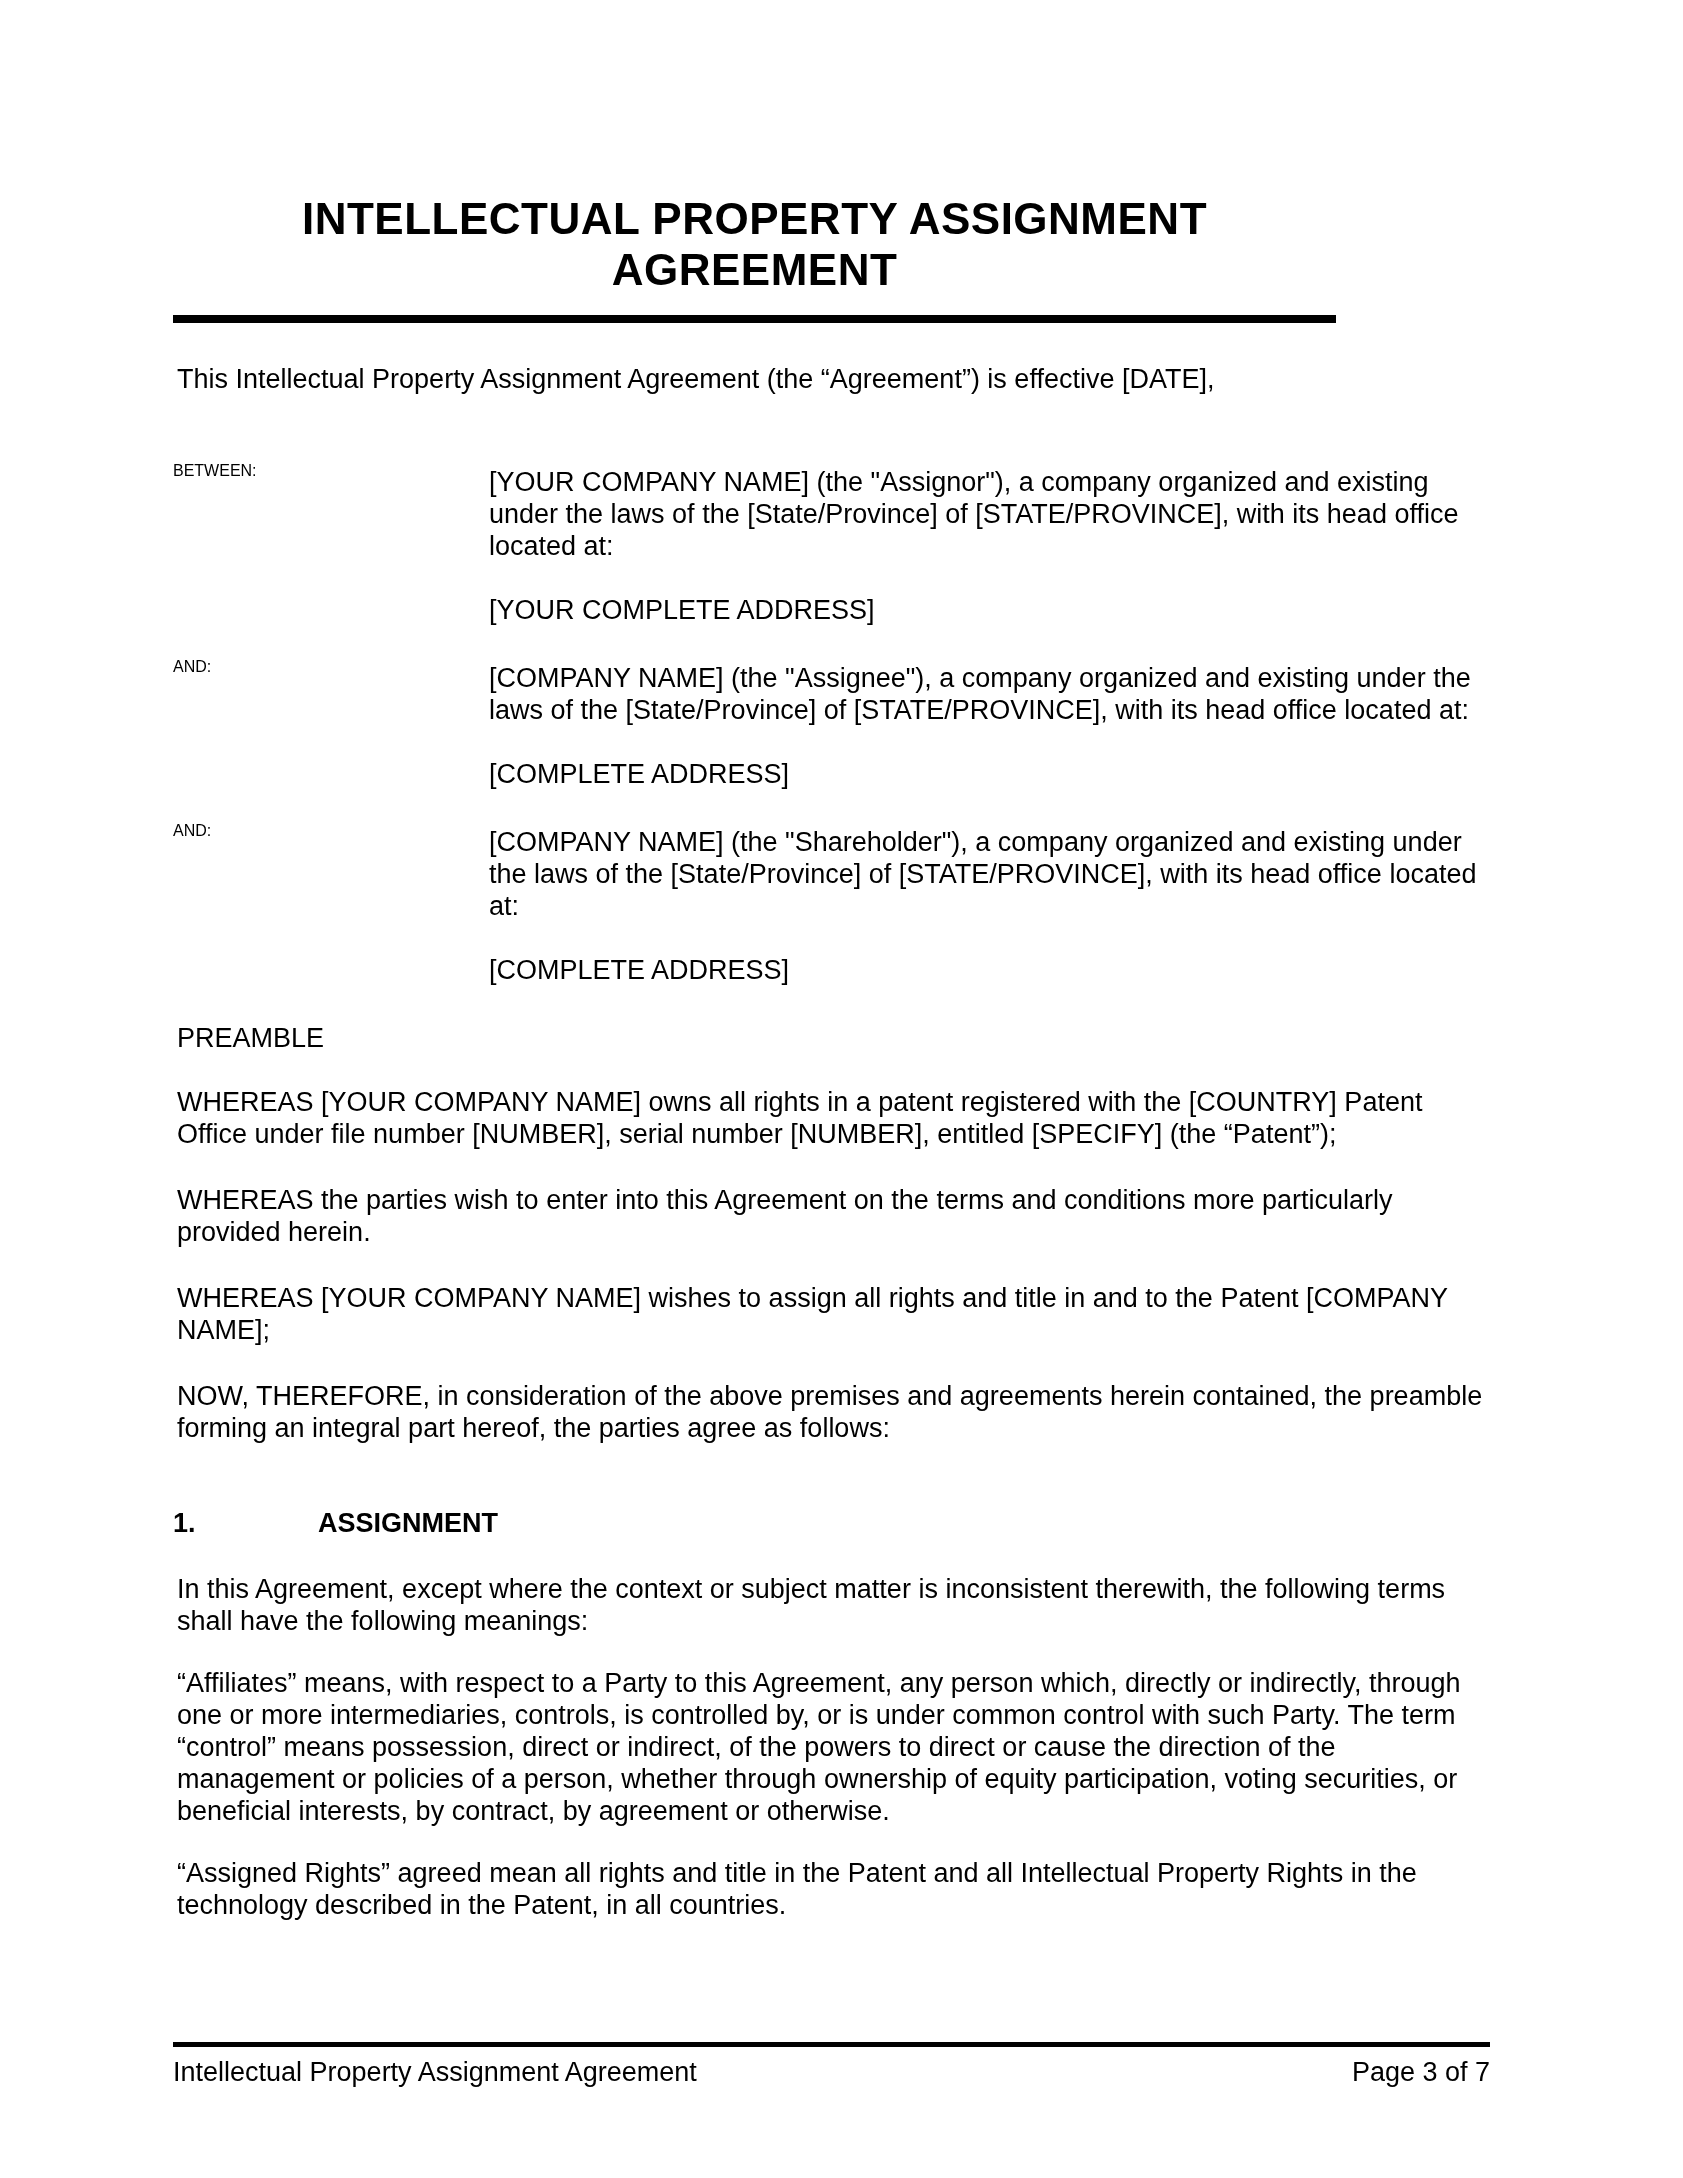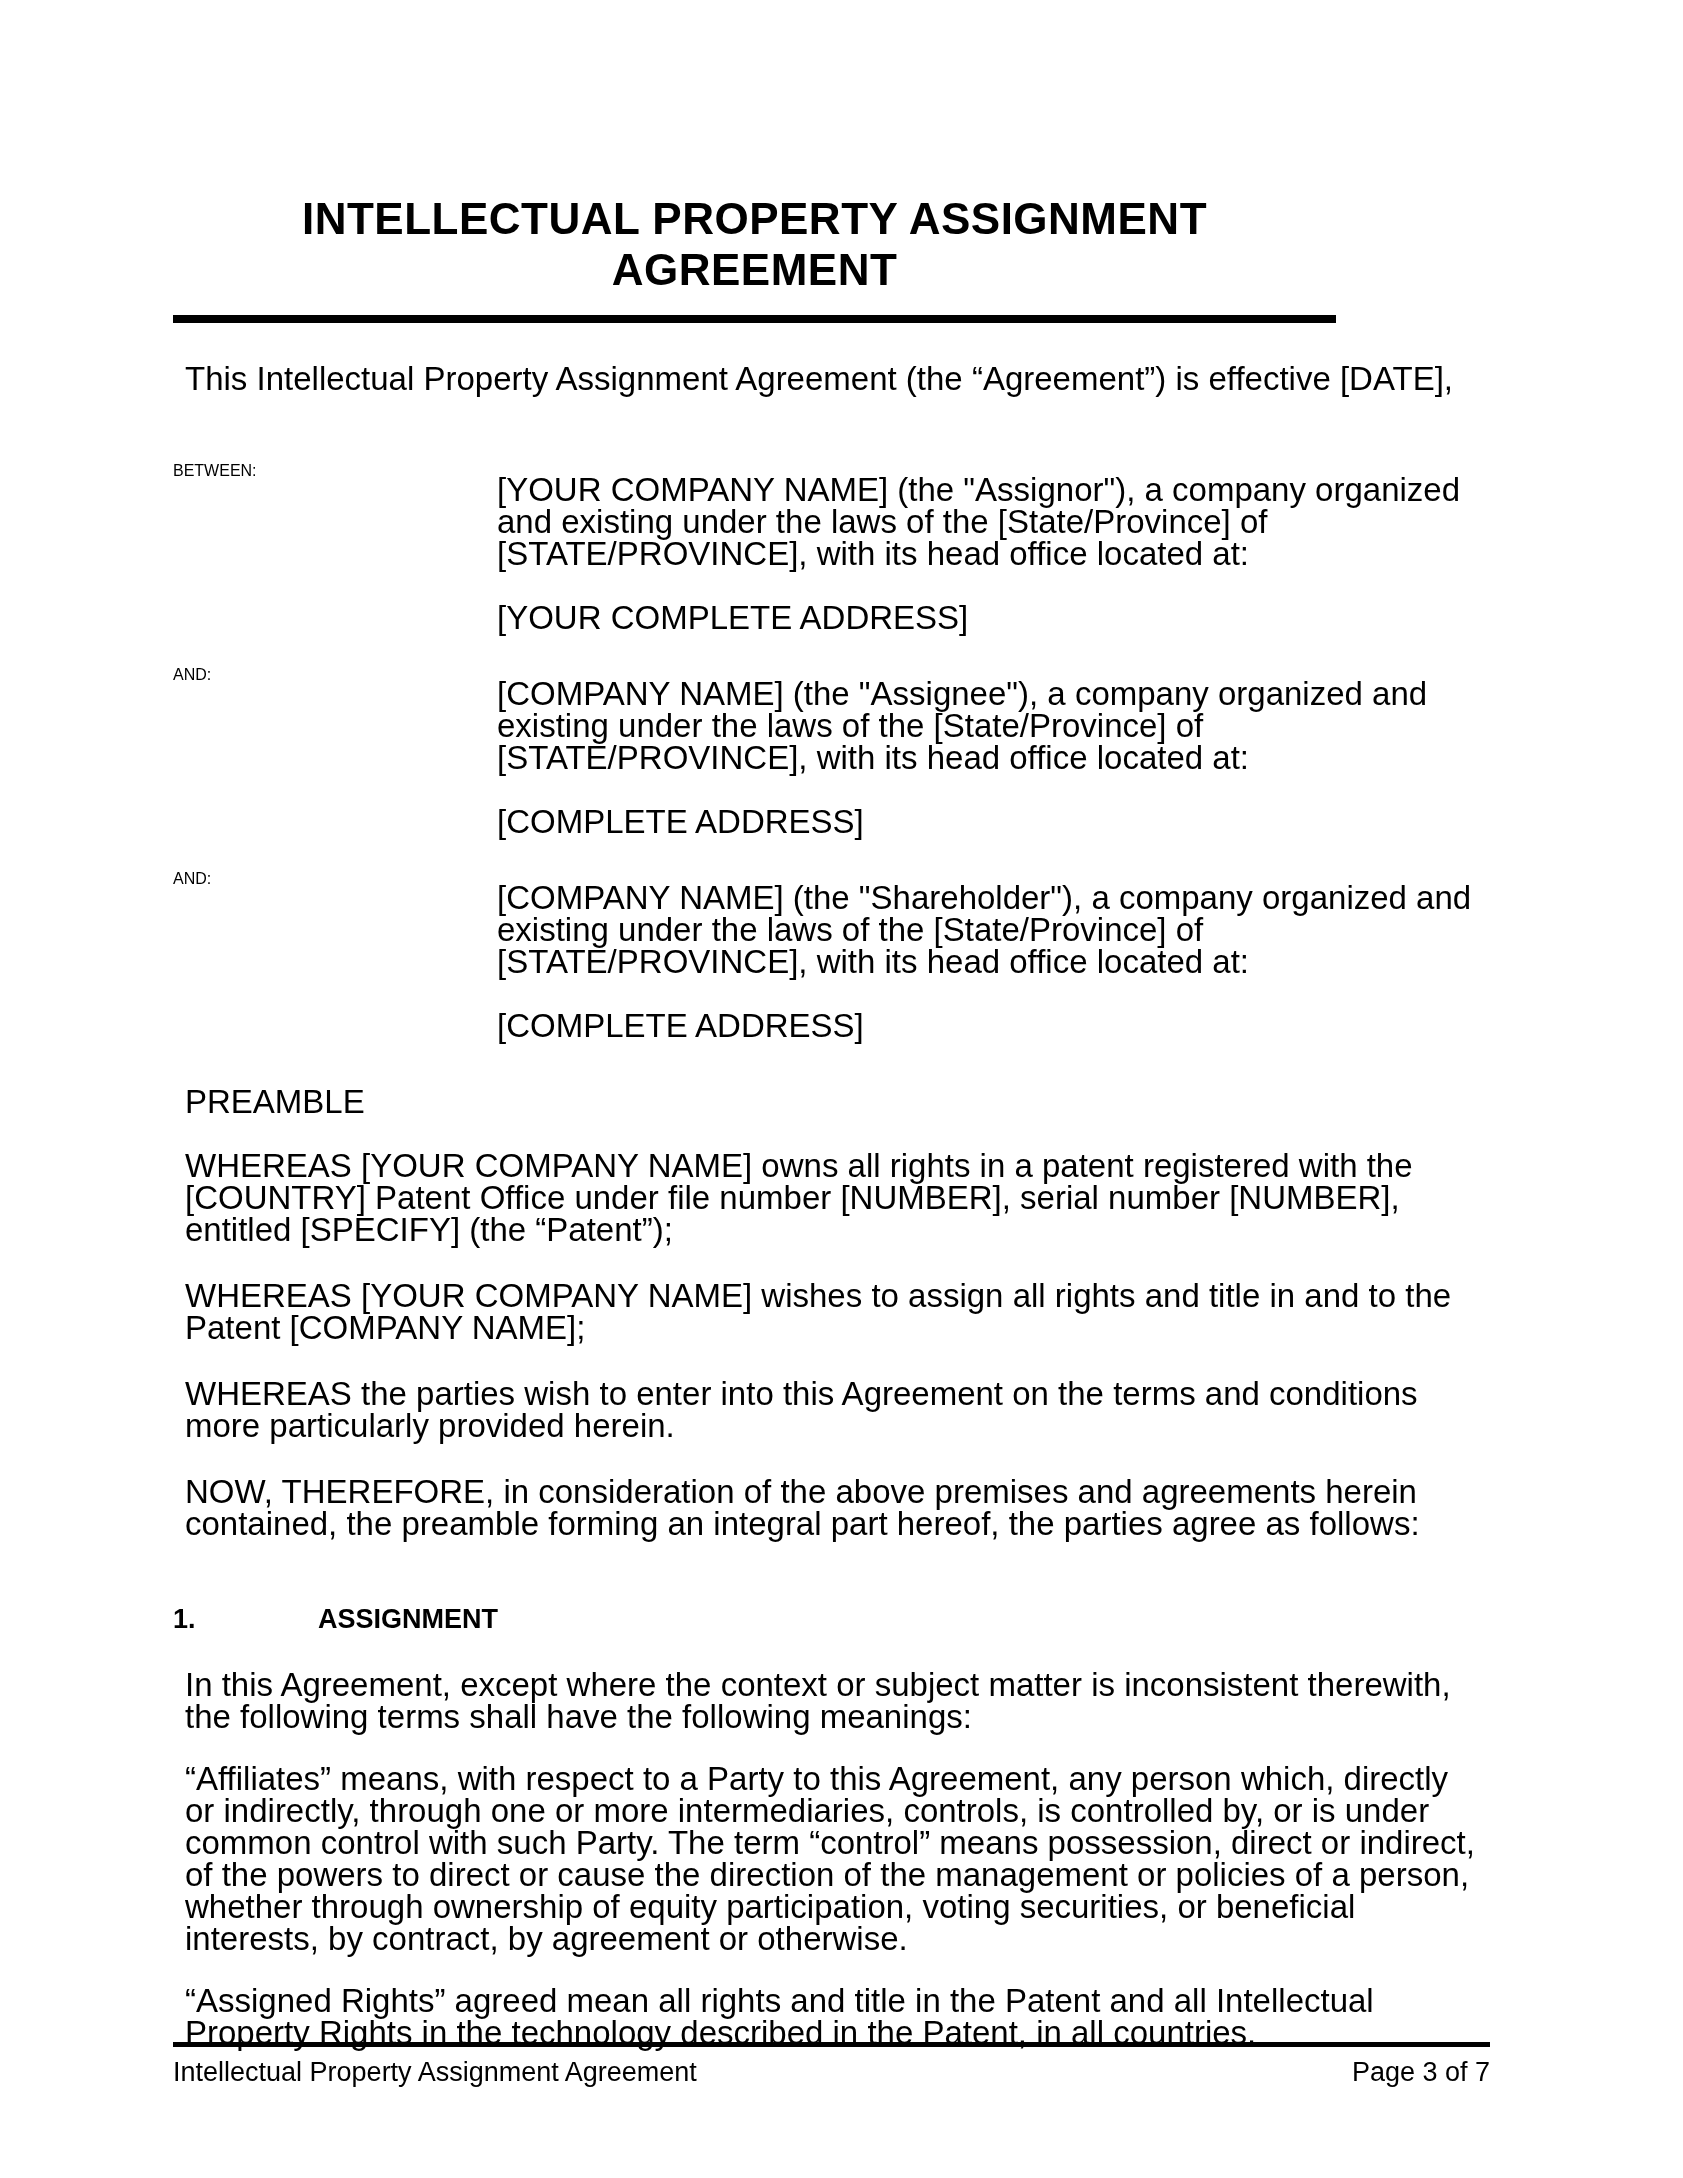--- a/index.html
+++ b/index.html
@@ -30,23 +30,23 @@
     text-align: center;
   }
   .doc-title {
     font-size: 44px;
     font-weight: 700;
     letter-spacing: 0.5px;
     line-height: 1.15;
     margin: 0;
   }
   p, .para {
-    font-size: 33px;
+    font-size: 27px;
     line-height: 32px;
-    margin: 12px;
+    margin: 4px;
   }
   .intro {
     margin-bottom: 67px;
   }
   .party-row {
     display: flex;
     align-items: flex-start;
   }
   .party-label {
     width: 312px;
@@ -130,22 +130,22 @@
       <div class="party-label">AND:</div>
       <div class="party-body">
         <p class="party-desc"><span class="party-name">[COMPANY NAME]</span><span> (the "Shareholder"), a company organized and existing under the laws of the [State/Province] of [STATE/PROVINCE], with its head office located at:</span></p>
         <p class="party-address">[COMPLETE ADDRESS]</p>
       </div>
     </div>
 
     <p class="preamble-heading">PREAMBLE</p>
 
     <p class="recital">WHEREAS [YOUR COMPANY NAME] owns all rights in a patent registered with the [COUNTRY] Patent Office under file number [NUMBER], serial number [NUMBER], entitled [SPECIFY] (the “Patent”);</p>
+    <p class="recital">WHEREAS the parties wish to enter into this Agreement on the terms and conditions more particularly provided herein.</p>
     <p class="recital">WHEREAS [YOUR COMPANY NAME] wishes to assign all rights and title in and to the Patent [COMPANY NAME];</p>
-    <p class="recital">WHEREAS the parties wish to enter into this Agreement on the terms and conditions more particularly provided herein.</p>
 
     <p class="recital now-therefore">NOW, THEREFORE, in consideration of the above premises and agreements herein contained, the preamble forming an integral part hereof, the parties agree as follows:</p>
 
     <h2 class="section-heading"><span class="section-number">1.</span><span>ASSIGNMENT</span></h2>
 
     <p class="definition">In this Agreement, except where the context or subject matter is inconsistent therewith, the following terms shall have the following meanings:</p>
     <p class="definition">“Affiliates” means, with respect to a Party to this Agreement, any person which, directly or indirectly, through one or more intermediaries, controls, is controlled by, or is under common control with such Party. The term “control” means possession, direct or indirect, of the powers to direct or cause the direction of the management or policies of a person, whether through ownership of equity participation, voting securities, or beneficial interests, by contract, by agreement or otherwise.</p>
     <p class="definition">“Assigned Rights” agreed mean all rights and title in the Patent and all Intellectual Property Rights in the technology described in the Patent, in all countries.</p>
 
   </div>

